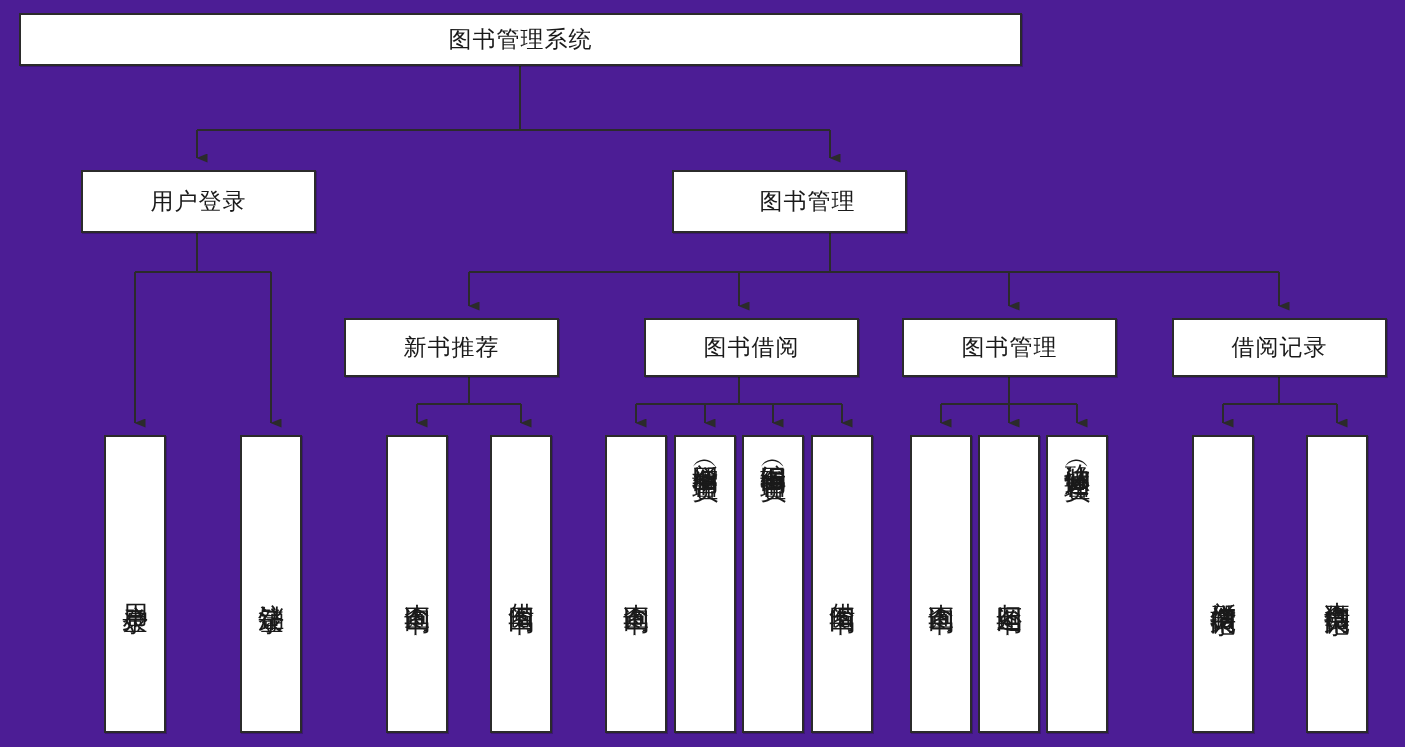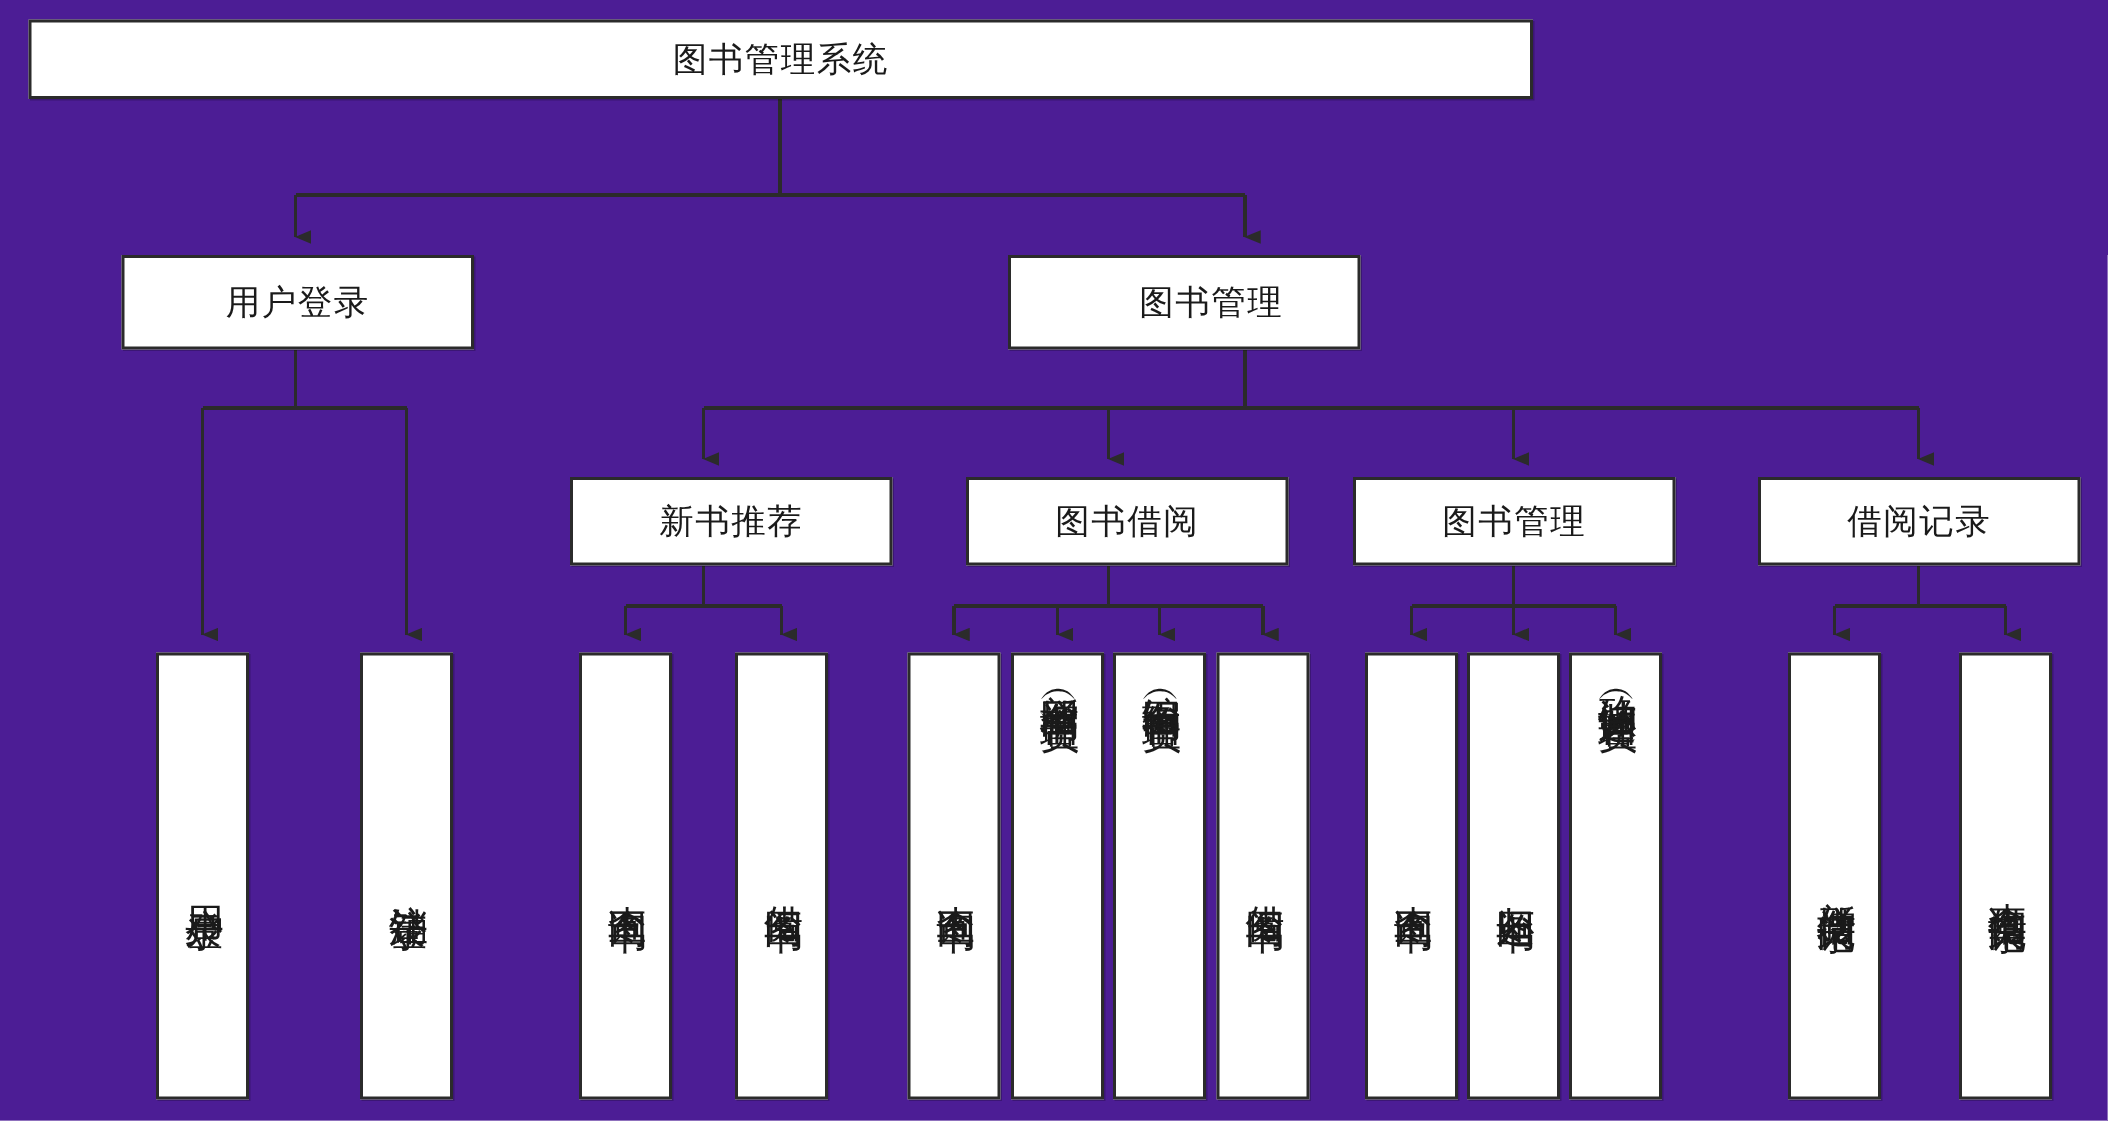--- a/index.html
+++ b/index.html
@@ -131,21 +131,21 @@
     <span>图书管理系统</span>
   </div>
 
   <div class="node-box horizontal" style="left:81px; top:170px; width:235px; height:63px;">
     <span>用户登录</span>
   </div>
   <div class="node-box horizontal" style="left:672px; top:170px; width:235px; height:63px;padding-left:36px;">
     <span>图书管理</span>
   </div>
 
-  <div class="node-box horizontal" style="left:380px; top:318px; width:215px; height:59px;">
+  <div class="node-box horizontal" style="left:344px; top:318px; width:215px; height:59px;">
     <span>新书推荐</span>
   </div>
   <div class="node-box horizontal" style="left:632px; top:318px; width:215px; height:59px;margin-left:12px;">
     <span>图书借阅</span>
   </div>
   <div class="node-box horizontal" style="left:902px; top:318px; width:215px; height:59px;">
     <span>图书管理</span>
   </div>
   <div class="node-box horizontal" style="left:1172px; top:318px; width:215px; height:59px;">
     <span>借阅记录</span>

